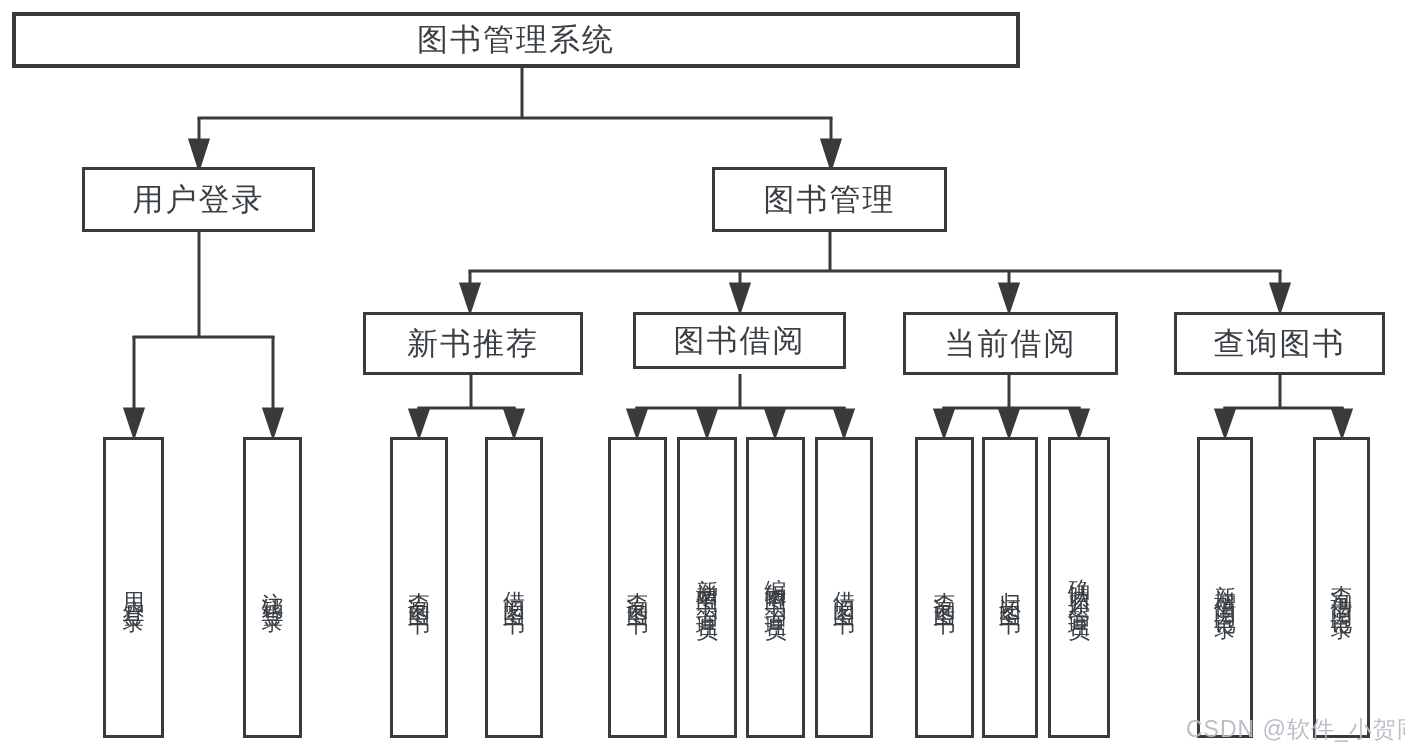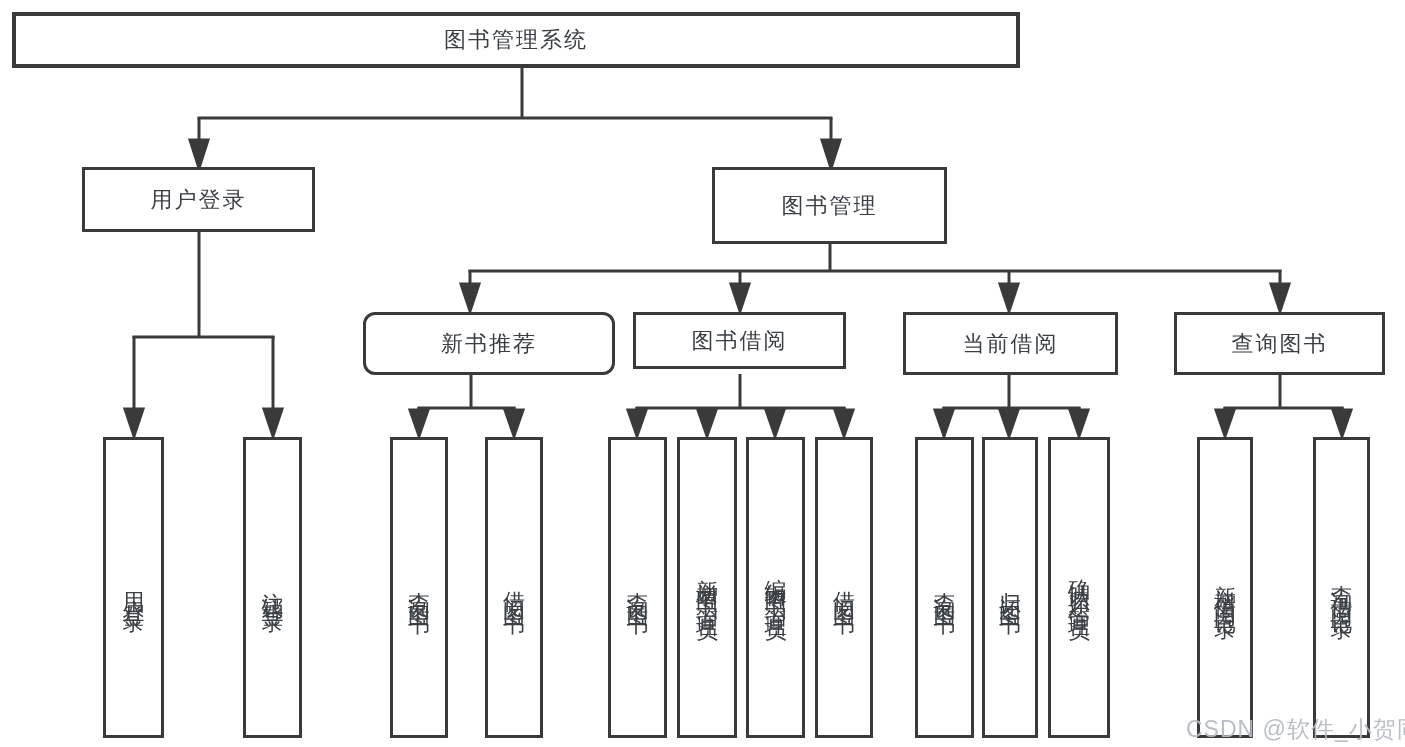--- a/index.html
+++ b/index.html
@@ -12,21 +12,21 @@
   }
   svg.connectors{position:absolute;left:0;top:0;width:1405px;height:747px;}
   .node{
     position:absolute;
     box-sizing:border-box;
     border:3px solid #3a3a3a;
     background:#ffffff;
     color:#3a3f44;
     display:flex;align-items:center;justify-content:center;
   }
-  .hbox{font-size:22px;letter-spacing:2px;white-space:nowrap;}
+  .hbox{font-size:31px;letter-spacing:2px;white-space:nowrap;}
   .root{border-width:4px;}
   .vbox{
     writing-mode:vertical-rl;
     text-orientation:mixed;
     font-size:22px;
     letter-spacing:7px;
     line-height:1;
     padding:6px 0;
   }
   .watermark{
@@ -104,23 +104,23 @@
       <line x1="1225" y1="407" x2="1225" y2="411"></line>
       <polygon points="1216,410 1234,410 1225,436"></polygon>
       <line x1="1342" y1="407" x2="1342" y2="411"></line>
       <polygon points="1333,410 1351,410 1342,436"></polygon>
     </g>
   </svg>
 
   <div class="node hbox root" style="left:12px;top:12px;width:1008px;height:56px;">图书管理系统</div>
 
   <div class="node hbox" style="left:82px;top:167px;width:233px;height:65px;">用户登录</div>
-  <div class="node hbox" style="left:712px;top:167px;width:235px;height:77px;">图书管理</div>
+  <div class="node hbox" style="left:712px;top:167px;width:235px;height:65px;">图书管理</div>
 
-  <div class="node hbox" style="left:363px;top:312px;width:252px;height:63px;border-radius:12px;">新书推荐</div>
+  <div class="node hbox" style="left:363px;top:312px;width:220px;height:63px;">新书推荐</div>
   <div class="node hbox" style="left:633px;top:312px;width:213px;height:57px;">图书借阅</div>
   <div class="node hbox" style="left:903px;top:312px;width:215px;height:63px;">当前借阅</div>
   <div class="node hbox" style="left:1174px;top:312px;width:211px;height:63px;">查询图书</div>
 
   <div class="node vbox" style="left:103px;top:437px;width:61px;height:301px;">用户登录</div>
   <div class="node vbox" style="left:243px;top:437px;width:59px;height:301px;">注销登录</div>
 
   <div class="node vbox" style="left:390px;top:437px;width:58px;height:301px;">查询图书</div>
   <div class="node vbox" style="left:485px;top:437px;width:58px;height:301px;">借阅图书</div>
 

